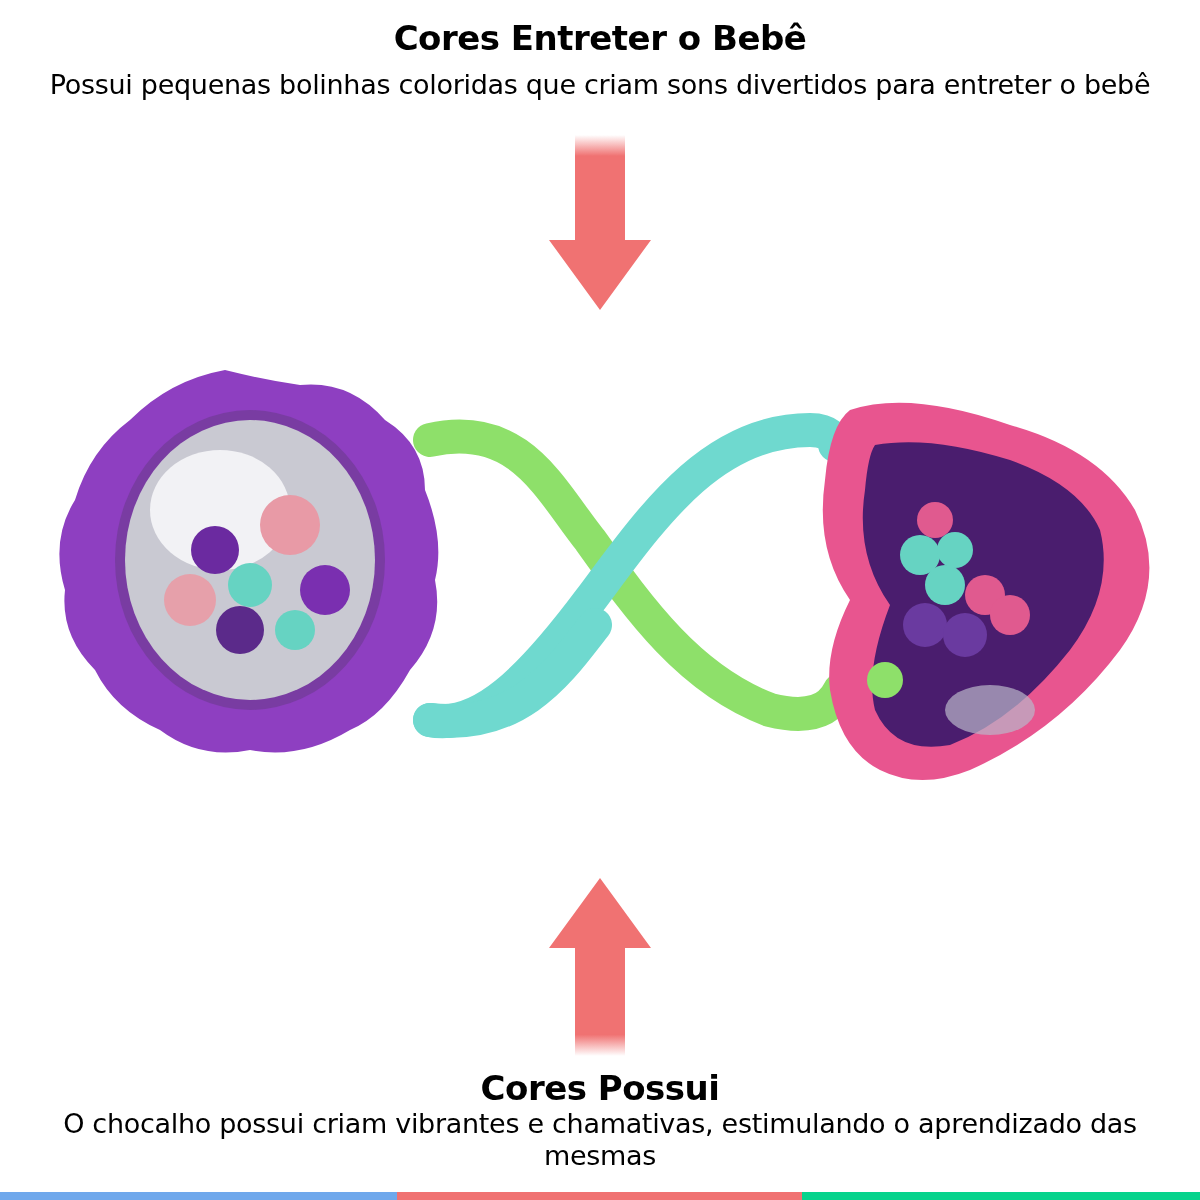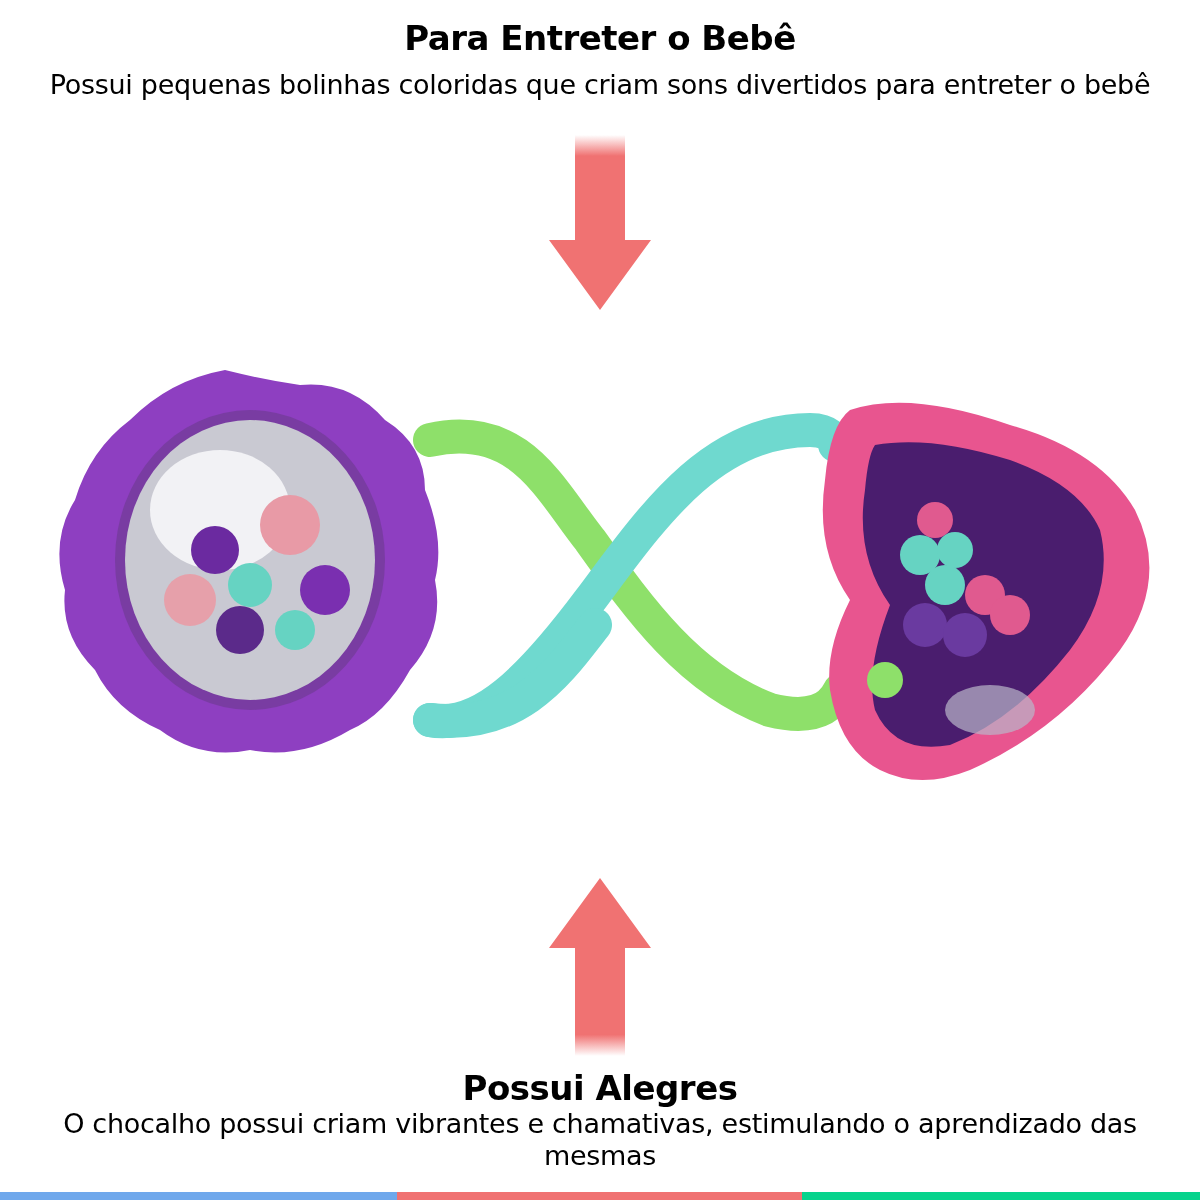--- a/index.html
+++ b/index.html
@@ -22,21 +22,21 @@
   .arrow { position: absolute; left: 549px; width: 102px; }
   #arrow-down { top: 135px; height: 175px; }
   #arrow-up { top: 878px; height: 178px; }
   .product { position: absolute; left: 50px; top: 350px; width: 1120px; height: 440px; }
   .bottom-bar { position: absolute; left: 0; top: 1192px; width: 1200px; height: 8px; display: flex; }
   .bar-seg { height: 8px; }
 </style>
 </head>
 <body>
 
-<div class="title" id="top-title">Para Entreter o Bebê</div>
+<div class="title" id="top-title">Cores Entreter o Bebê</div>
 <div class="desc" id="top-desc">Possui pequenas bolinhas coloridas que criam sons divertidos para entreter o bebê</div>
 
 <svg class="arrow" id="arrow-down" viewBox="0 0 102 175">
   <defs>
     <linearGradient id="fadeTop" x1="0" y1="0" x2="0" y2="1">
       <stop offset="0" stop-color="#f07272" stop-opacity="0"></stop>
       <stop offset="0.12" stop-color="#f07272" stop-opacity="1"></stop>
     </linearGradient>
   </defs>
   <polygon points="26,0 76,0 76,105 102,105 51,175 0,105 26,105" fill="url(#fadeTop)"></polygon>
@@ -83,20 +83,20 @@
 <svg class="arrow" id="arrow-up" viewBox="0 0 102 178">
   <defs>
     <linearGradient id="fadeBottom" x1="0" y1="0" x2="0" y2="1">
       <stop offset="0.88" stop-color="#f07272" stop-opacity="1"></stop>
       <stop offset="1" stop-color="#f07272" stop-opacity="0"></stop>
     </linearGradient>
   </defs>
   <polygon points="51,0 102,70 76,70 76,178 26,178 26,70 0,70" fill="url(#fadeBottom)"></polygon>
 </svg>
 
-<div class="title" id="bottom-title">Possui Alegres</div>
+<div class="title" id="bottom-title">Cores Possui</div>
 <div class="desc" id="bottom-desc">O chocalho possui criam vibrantes e chamativas, estimulando o aprendizado das mesmas</div>
 
 <div class="bottom-bar">
   <div class="bar-seg" style="width:397px;background:#6fa8ec"></div>
   <div class="bar-seg" style="width:405px;background:#f07272"></div>
   <div class="bar-seg" style="width:398px;background:#06d38c"></div>
 </div>
 
 </body></html>

